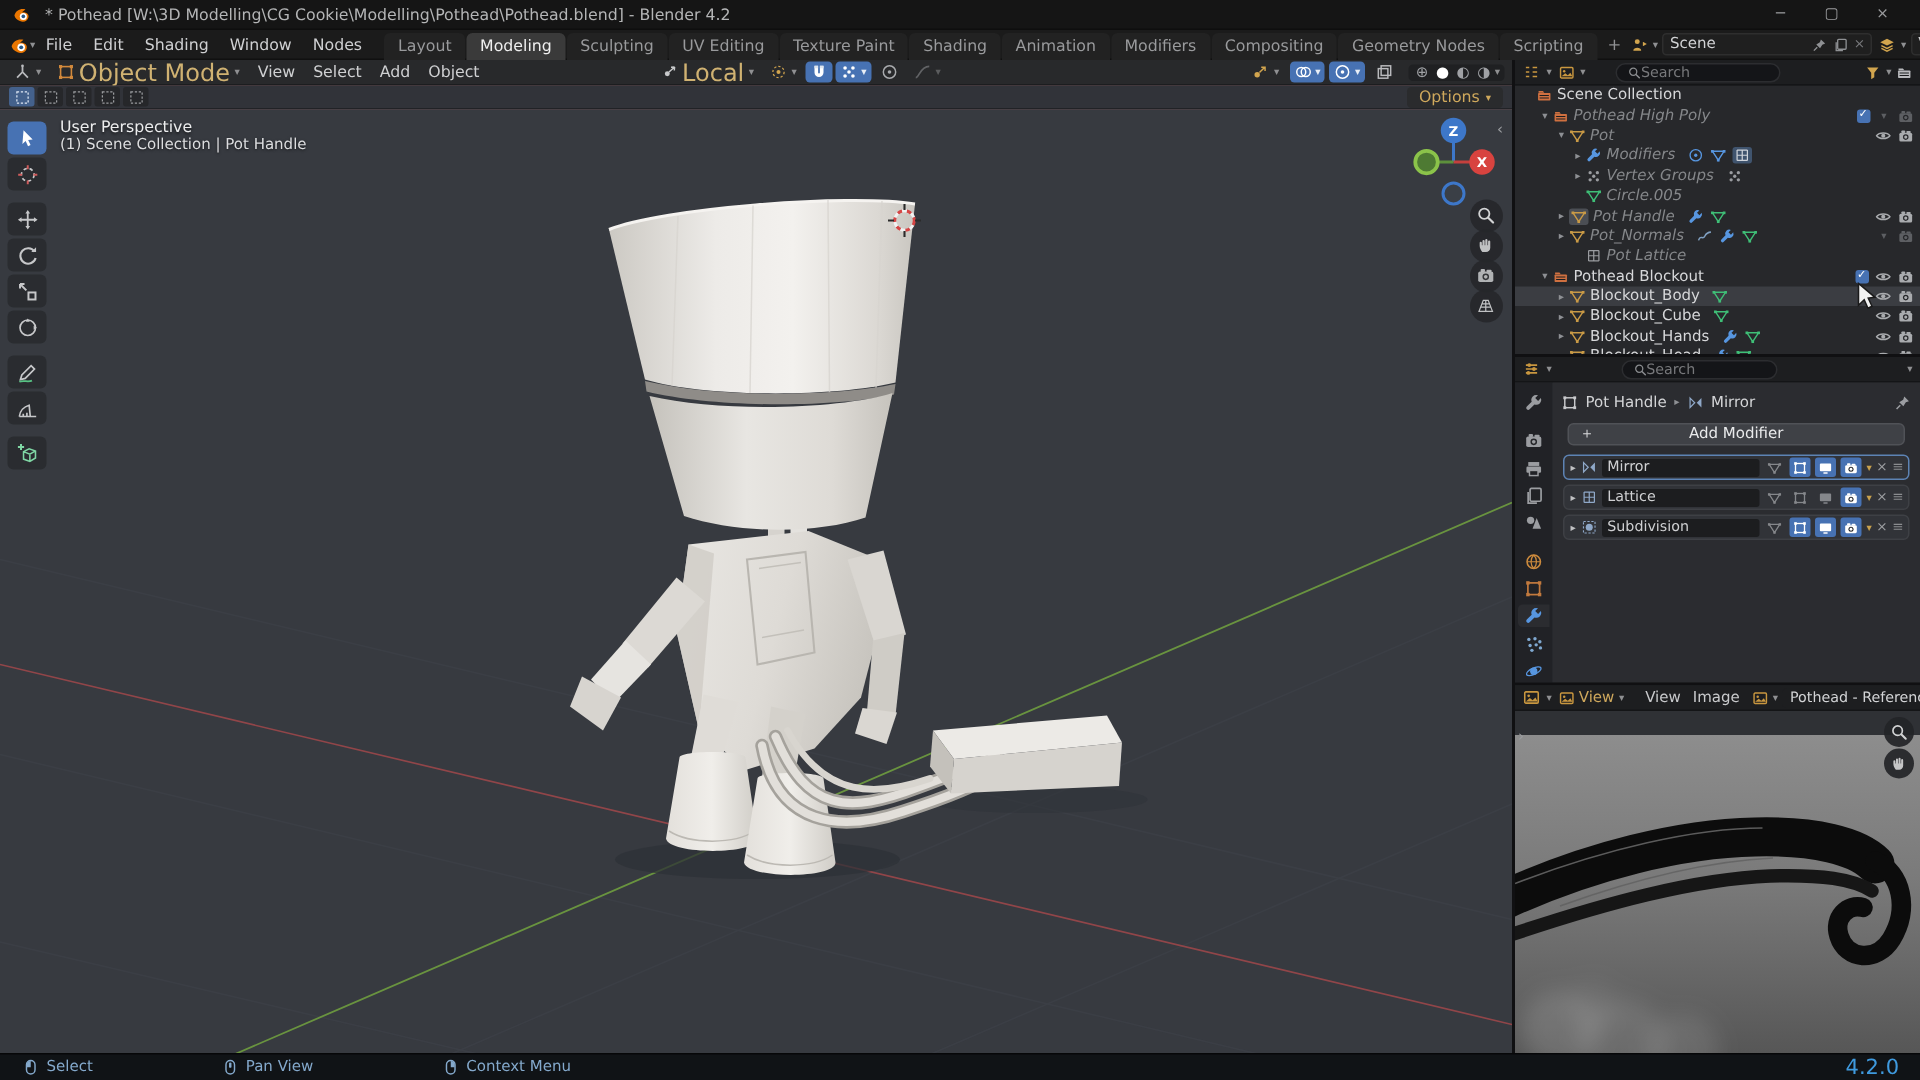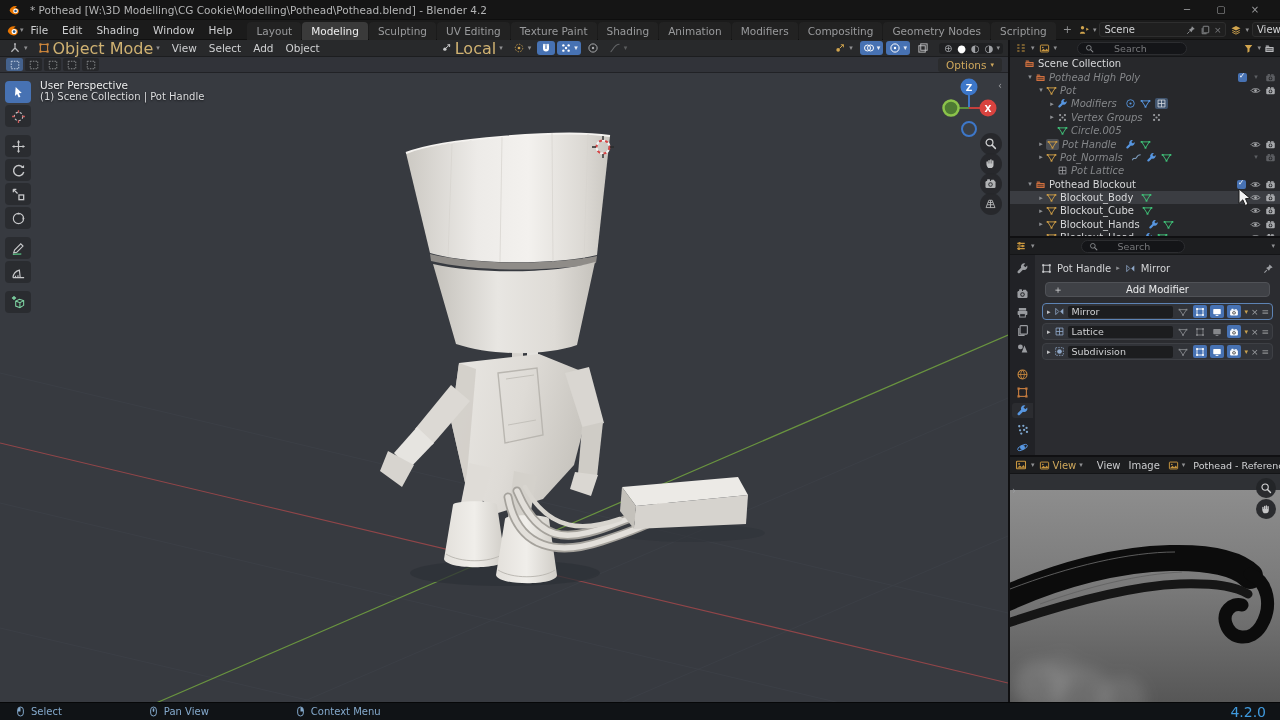--- a/index.html
+++ b/index.html
@@ -45,21 +45,21 @@
   #vp-overlay-text{position:absolute;left:40px;top:6px;line-height:12px;pointer-events:none;}
   #vp-overlay-text .l1{font-size:10.5px;color:#ecedee;text-shadow:0 1px 2px rgba(0,0,0,.6);}
   #vp-overlay-text .l2{font-size:10px;color:#dcdddf;text-shadow:0 1px 2px rgba(0,0,0,.6);}
   #toolbar{position:absolute;left:5px;top:8px;display:flex;flex-direction:column;gap:2px;}
   .tool{width:26px;height:22px;border-radius:4px;background:rgba(40,42,46,.85);display:flex;align-items:center;justify-content:center;}
   .tool.active{background:#4772b3;}
   .tool.gap{margin-top:6px;}
   
   #right{position:absolute;left:1008px;top:40px;width:272px;height:662px;background:#27282b;border-left:2px solid #101012;}
   .panel-header{height:17px;background:#1d1e20;display:flex;align-items:center;padding:0 5px;gap:4px;border-bottom:1px solid #141517;}
-  .search{display:flex;align-items:center;gap:20px;background:#141518;border:1px solid #2c2d30;border-radius:8px;height:13px;padding:0 7px;}
+  .search{display:flex;align-items:center;gap:0;background:#141518;border:1px solid #2c2d30;border-radius:8px;height:13px;padding:0 7px;}
   .search .ph{font-size:9.5px;color:#77787b;}
   
   #outliner{position:absolute;left:0;top:0;width:270px;height:196px;}
   #outl-rows{position:absolute;top:17px;left:0;right:0;height:179px;overflow:hidden;}
   .orow{display:flex;align-items:center;height:13.4px;position:relative;padding-right:4px;}
   .orow.selected{background:#3b3d42;}
   .orow .chev{width:10px;font-size:7px;color:#8e9094;text-align:center;flex:none;}
   .orow .lbl{font-size:10px;margin-left:3px;white-space:nowrap;}
   .orow .lbl.bright{color:#d6d7d9;}
   .orow .lbl.dim{color:#85878a;font-style:italic;}
@@ -350,21 +350,21 @@
   <div id="menubar">
     <svg class="ic" width="14" height="14" style="color:#d8d9db">
         <use href="#i-blender"></use>
       </svg>
     <span class="dd">▾</span>
     <div id="main-menus" style="display:flex">
         <span class="menu-item">File</span>
         <span class="menu-item">Edit</span>
         <span class="menu-item">Shading</span>
         <span class="menu-item">Window</span>
-        <span class="menu-item">Help</span>
+        <span class="menu-item">Nodes</span>
       </div>
     <div id="ws-tabs">
         <div class="ws-tab">Layout</div>
         <div class="ws-tab active">Modeling</div>
         <div class="ws-tab">Sculpting</div>
         <div class="ws-tab">UV Editing</div>
         <div class="ws-tab">Texture Paint</div>
         <div class="ws-tab">Shading</div>
         <div class="ws-tab">Animation</div>
         <div class="ws-tab">Modifiers</div>
@@ -372,21 +372,21 @@
         <div class="ws-tab">Geometry Nodes</div>
         <div class="ws-tab">Scripting</div>
       </div>
     <span class="ws-newtab">+</span>
     <div id="topright">
       <div class="idwidget">
         <svg class="ic" width="12" height="12" style="color:#d2a54e">
             <use href="#i-person"></use>
           </svg>
         <span class="dd">▾</span>
-        <div class="idfield" style="width:127px">
+        <div class="idfield" style="width:140px">
           <span class="val">Scene</span>
           <span style="margin-left:auto;display:flex;gap:4px;align-items:center">
             <svg class="ic" width="10" height="10" style="color:#8f9194">
                 <use href="#i-pin"></use>
               </svg>
             <svg class="ic" width="10" height="10" style="color:#8f9194">
                 <use href="#i-copy"></use>
               </svg>
             <span class="xg">×</span>
           </span>

